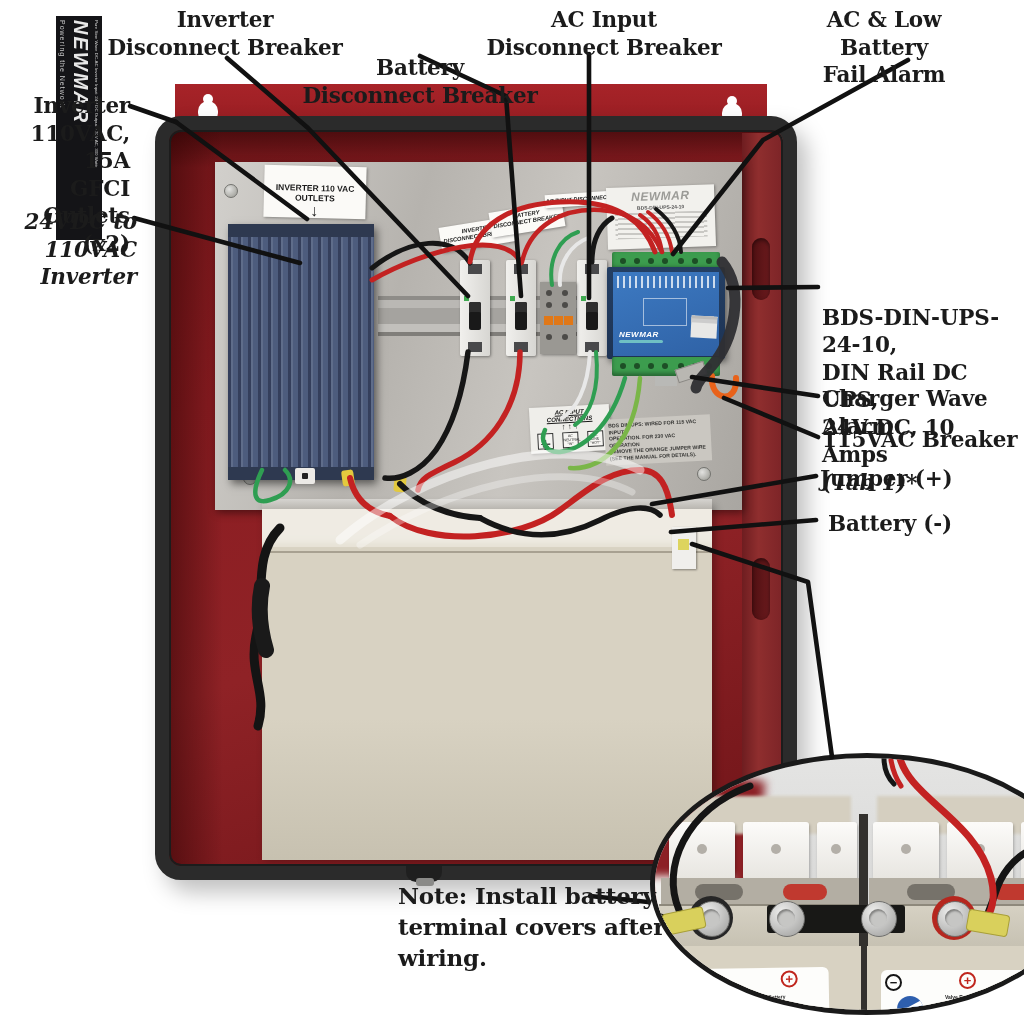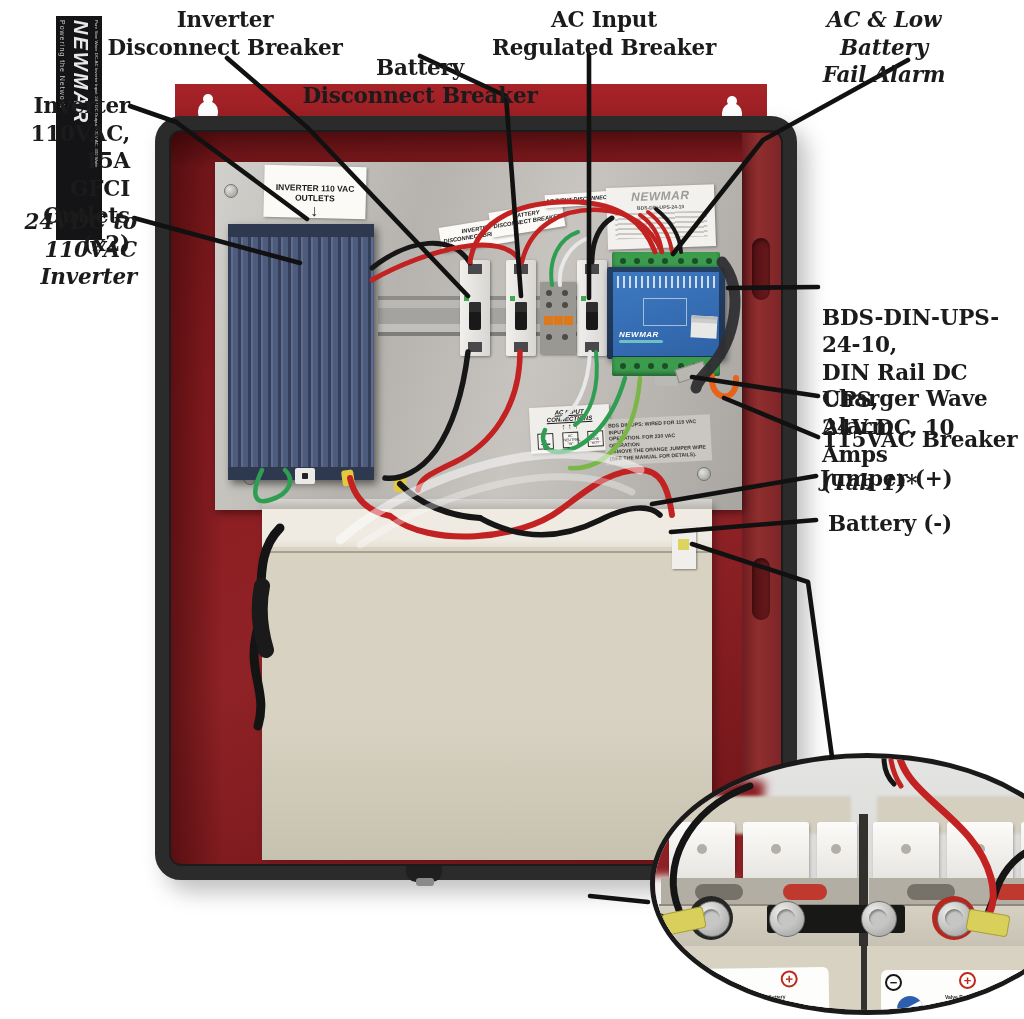--- a/index.html
+++ b/index.html
@@ -447,22 +447,22 @@
       <polyline points="176,122 307,219"></polyline>
       <polyline points="134,218 300,263"></polyline>
     </g>
   </svg>
 
   <div class="co center" style="left:225px;top:6px;">Inverter
 Disconnect Breaker</div>
   <div class="co center" style="left:420px;top:6px;margin-top:48px;">Battery
 Disconnect Breaker</div>
   <div class="co center" style="left:604px;top:6px;">AC Input
-Regulated Breaker</div>
-  <div class="co center" style="left:884px;top:6px;font-style:italic;">AC &amp; Low Battery
+Disconnect Breaker</div>
+  <div class="co center" style="left:884px;top:6px;">AC &amp; Low Battery
 Fail Alarm</div>
 
   <div class="co right" style="left:0;top:92px;width:130px;">Inverter
 110VAC, 15A
 GFCI Outlets
 (x2)</div>
   <div class="co right" style="left:7px;top:208px;width:130px;font-style:italic;">24VDC to
 110VAC
 Inverter</div>
 
@@ -470,13 +470,16 @@
     <span>BDS-DIN-UPS-24-10,
 DIN Rail DC UPS,
 24V DC, 10 Amps</span>
     <span class="ital">(Tab 1)*</span>
   </div>
   <div class="co left" style="left:822px;top:385px;">Charger Wave Alarm</div>
   <div class="co left" style="left:822px;top:426px;">115VAC Breaker</div>
   <div class="co left" style="left:820px;top:465px;">Jumper (+)</div>
   <div class="co left" style="left:828px;top:510px;">Battery (-)</div>
 
+  <div class="co left note-co" style="left:398px;top:880px;">Note: Install battery
+terminal covers after
+wiring.</div>
 </div>
 
 </body></html>

